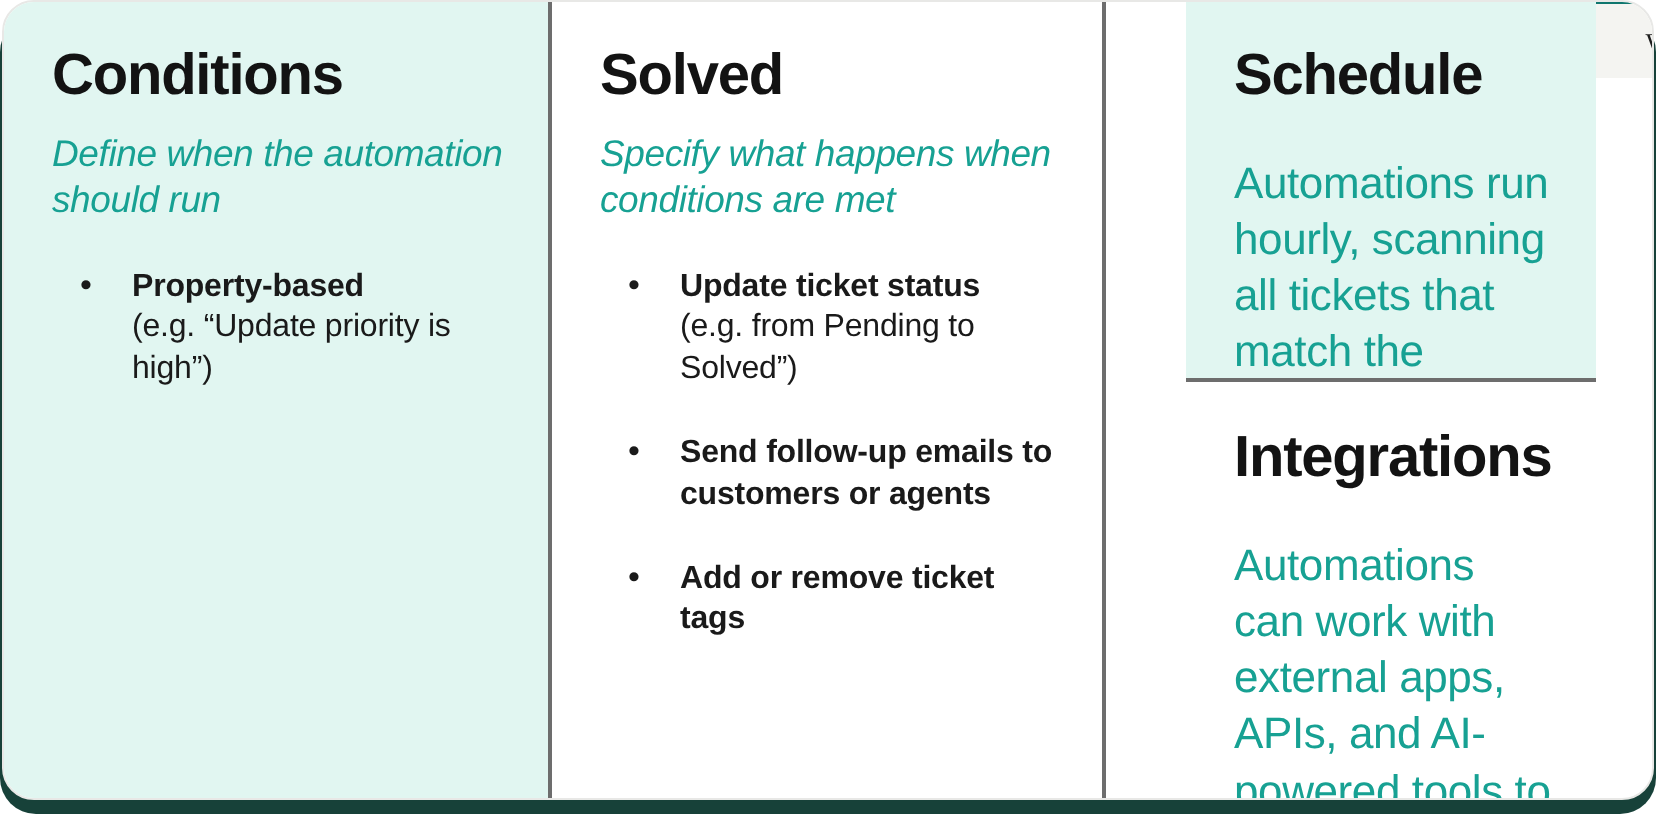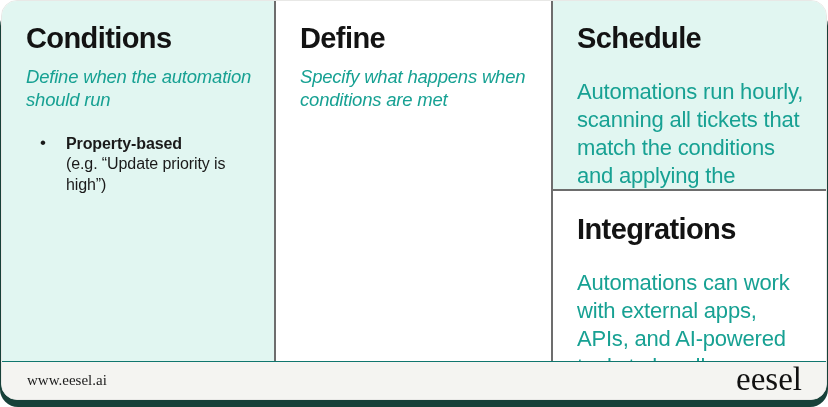--- a/index.html
+++ b/index.html
@@ -1,27 +1,27 @@
 <!DOCTYPE html>
 <html><head>
 <meta charset="utf-8">
 <style>
   * { margin:0; padding:0; box-sizing:border-box; }
   html,body { width:828px; height:407px; background:#ffffff; font-family:"Liberation Sans", sans-serif; }
   .stage { position:relative; width:828px; height:407px; overflow:hidden; }
   .shadow-base { position:absolute; left:0; top:8px; width:828px; height:399px; background:#174139; border-radius:18px; }
   .card { position:absolute; left:1px; top:0; width:826px; height:400px; background:#ffffff;
-          border-radius:16px; overflow:hidden; border:1px solid #e8e8e6; display:flex; flex-direction:column; }
+          border-radius:16px; overflow:hidden; border:1px solid #e8e8e6; display:flex; flex-direction:row; }
   .main { flex:1; display:flex; min-height:0; }
   .v-divider { width:2px; background:#6d6d6d; flex:0 0 auto; }
   .h-divider { height:2px; background:#6d6d6d; flex:0 0 auto; }
   .col { overflow:hidden; }
   .col-conditions { width:272px; background:#e1f6f1; padding:21px 22px 0 24px; }
   .col-actions   { width:275px; background:#ffffff; padding:21px 20px 0 24px; }
-  .col-right     { flex:1; display:flex; flex-direction:column; }
+  .col-right     { flex:1; display:flex; flex-direction:column;padding-left:40px; }
   .sec-schedule     { height:188px; background:#e1f6f1; padding:21px 22px 0 24px; }
   .sec-integrations { flex:1; background:#ffffff; padding:22px 22px 0 24px; }
   .panel-title { font-size:29px; font-weight:700; color:#131313; letter-spacing:-0.6px; }
   .panel-subtitle { margin-top:10px; font-size:18.5px; line-height:1.26; color:#17a193; letter-spacing:-0.2px;font-style:italic; }
   .panel-body { margin-top:23px; font-size:22px; line-height:1.28; color:#17a193; letter-spacing:-0.2px; }
   ul.bullets { list-style:none; margin-top:22px; }
   ul.bullets li { position:relative; padding-left:40px; margin-bottom:21px; font-size:16px; color:#1a1a1a; }
   ul.bullets li::before { content:"\2022"; position:absolute; left:14px; top:-1px; font-size:17px; color:#1a1a1a; }
   .bullet-title { font-weight:700; line-height:1.3; letter-spacing:-0.1px; }
   .bullet-desc  { font-weight:400; line-height:1.3; letter-spacing:-0.1px; }
@@ -45,22 +45,34 @@
           <li>
             <div class="bullet-title">Property-based</div>
             <div class="bullet-desc">(e.g. “Update priority is high”)</div>
           </li>
         </ul>
       </div>
 
       <div class="v-divider"></div>
 
       <div class="col col-actions">
-        <div class="panel-title">Define</div>
+        <div class="panel-title">Solved</div>
         <div class="panel-subtitle">Specify what happens when conditions are met</div>
+        <ul class="bullets">
+          <li>
+            <div class="bullet-title">Update ticket status</div>
+            <div class="bullet-desc">(e.g. from Pending to Solved”)</div>
+          </li>
+          <li>
+            <div class="bullet-title">Send follow-up emails to customers or agents</div>
+          </li>
+          <li>
+            <div class="bullet-title">Add or remove ticket tags</div>
+          </li>
+        </ul>
       </div>
 
       <div class="v-divider"></div>
 
       <div class="col col-right">
         <div class="sec-schedule">
           <div class="panel-title">Schedule</div>
           <div class="panel-body">Automations run hourly, scanning all tickets that match the conditions and applying the specified actions.</div>
         </div>
         <div class="h-divider"></div>

